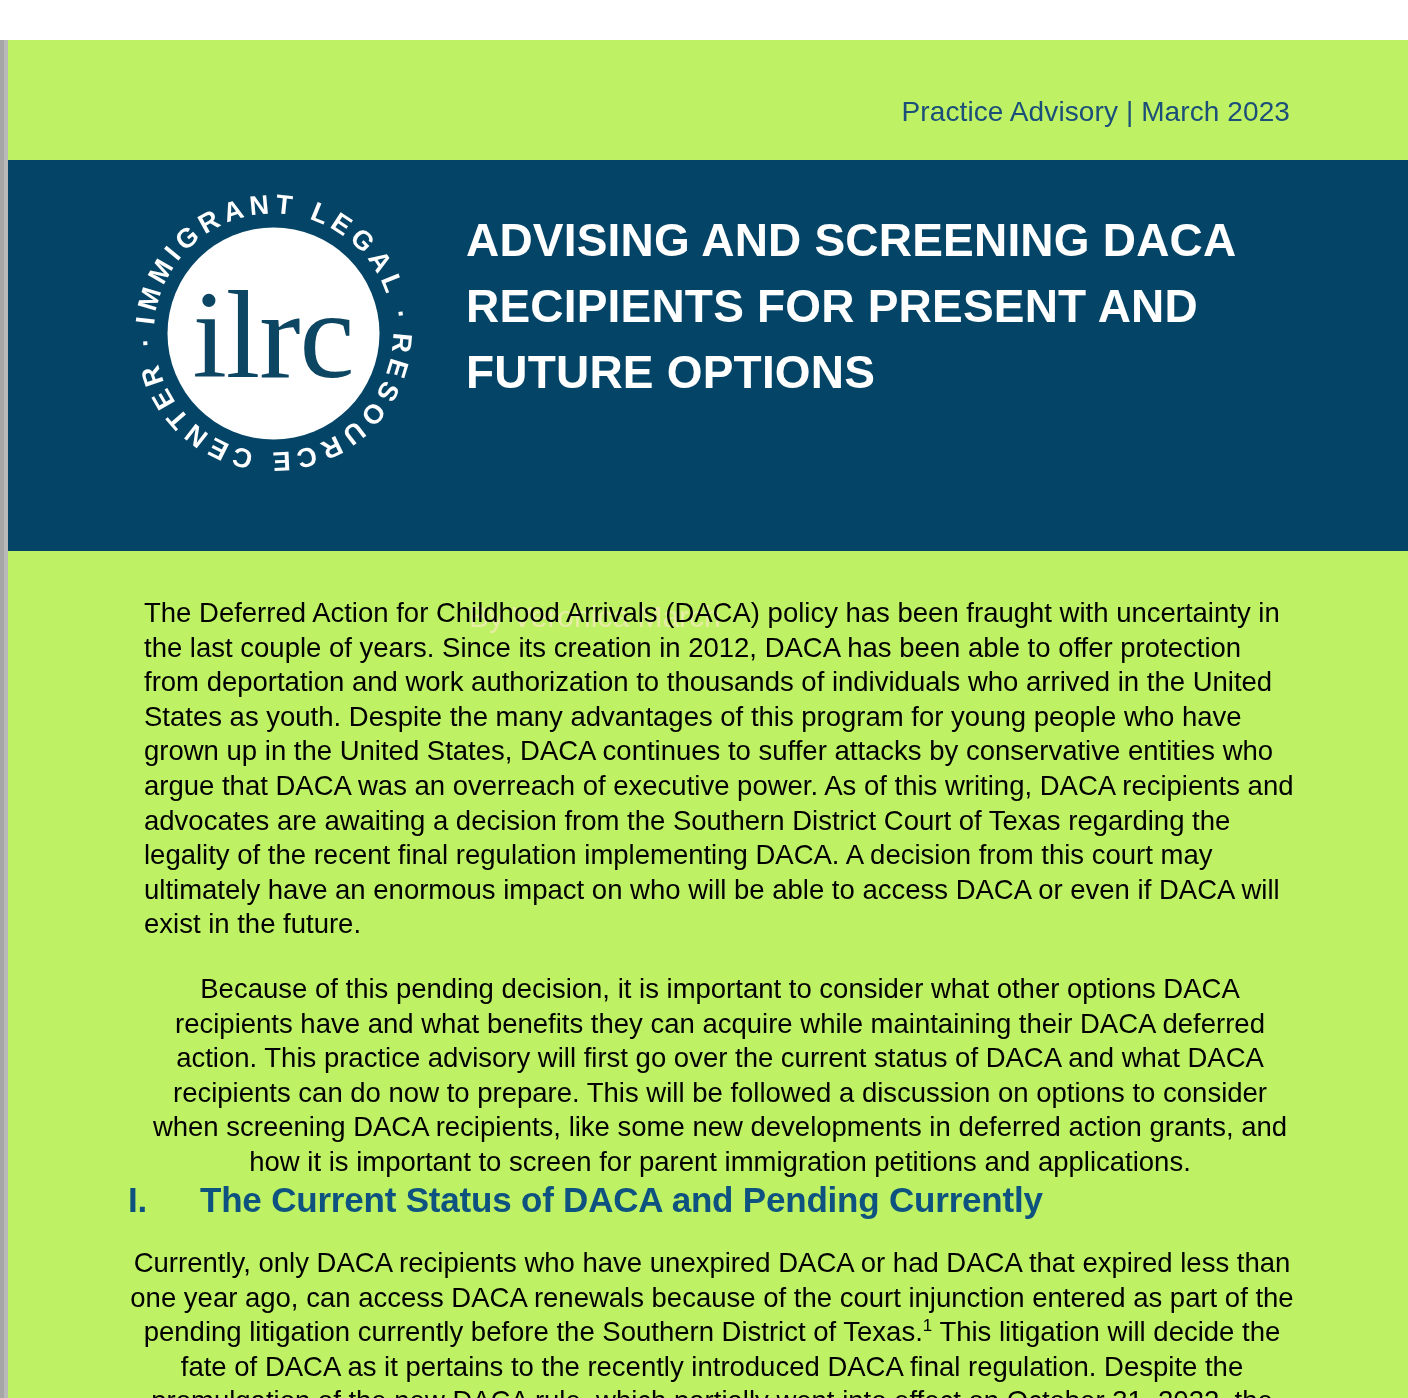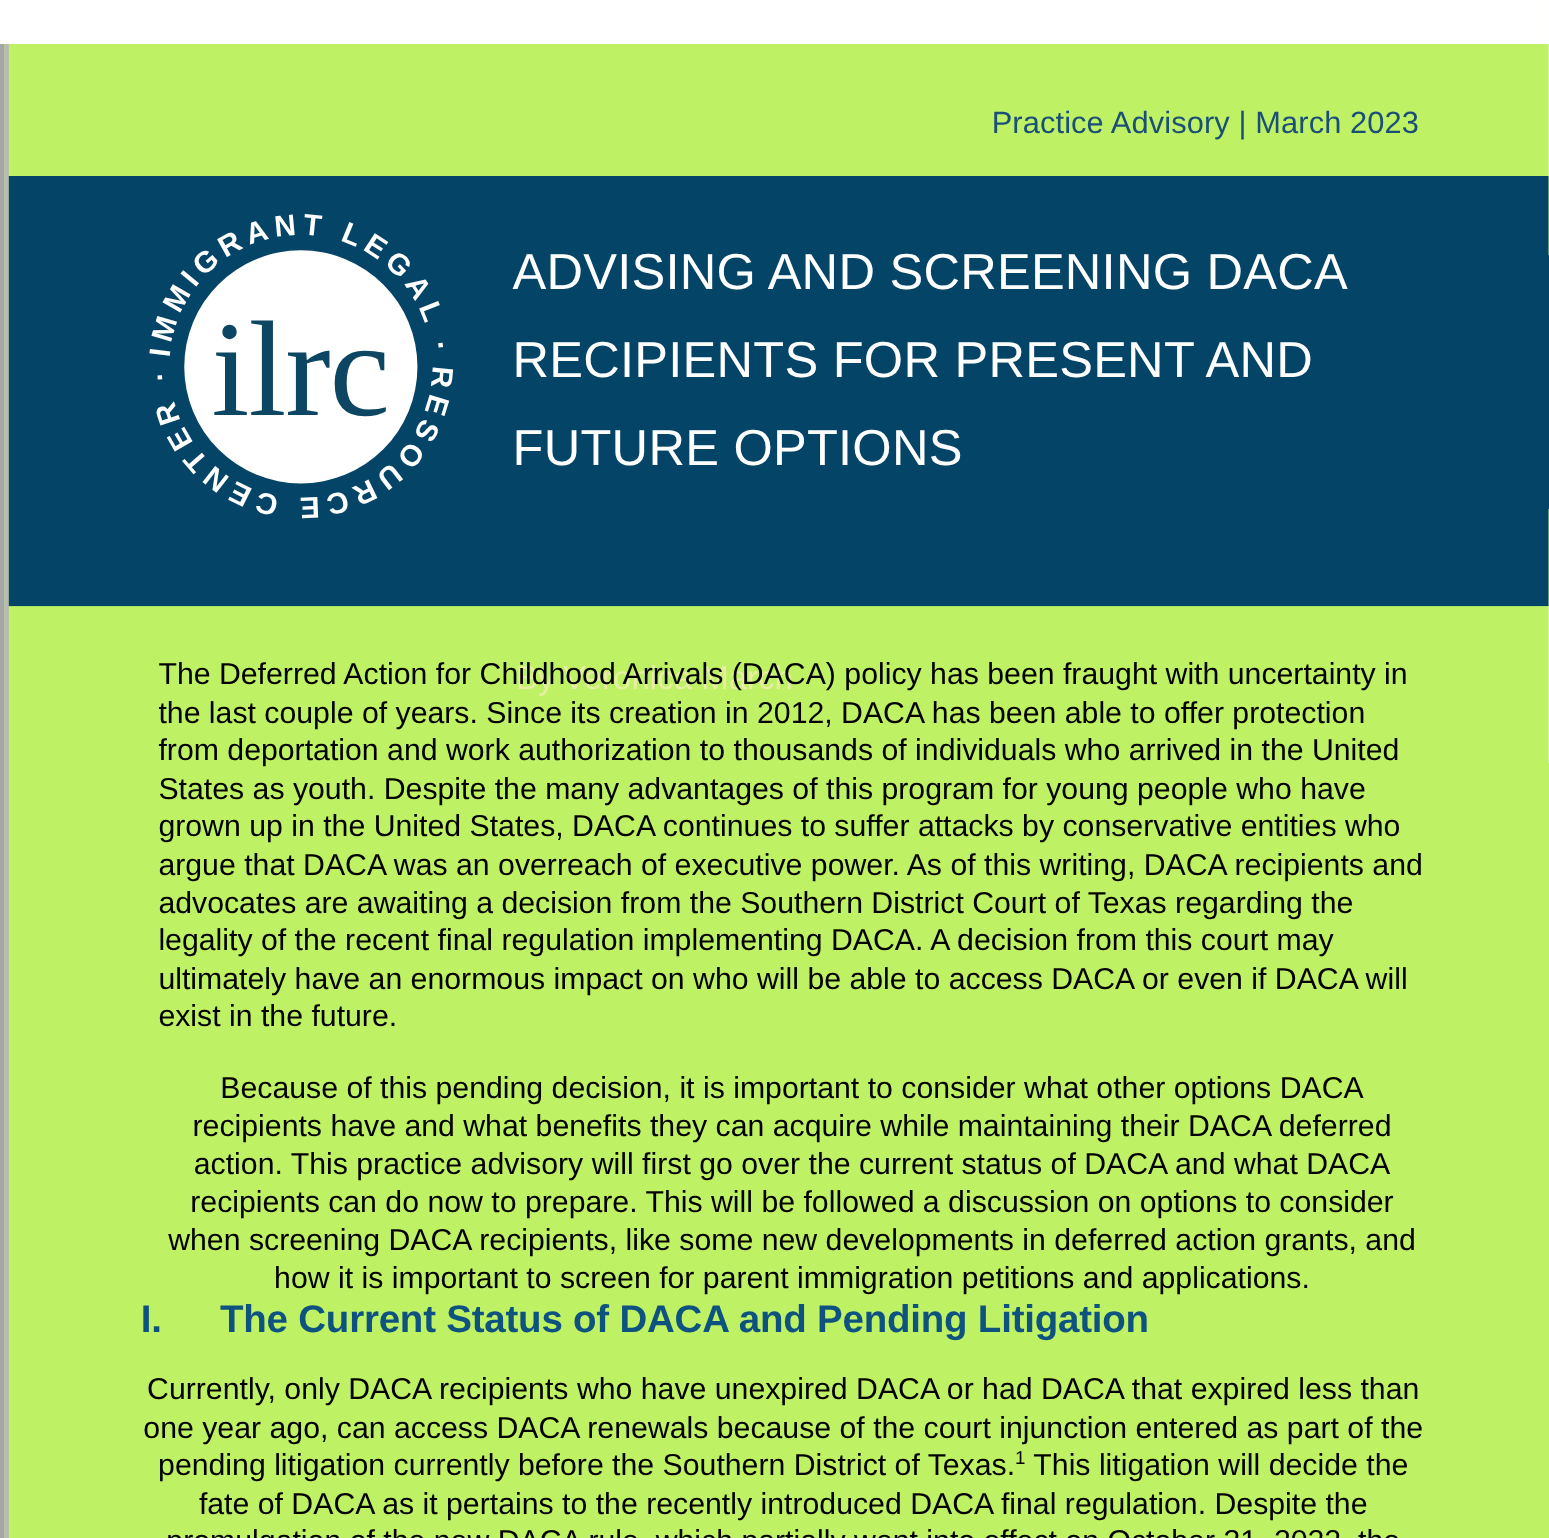--- a/index.html
+++ b/index.html
@@ -61,22 +61,22 @@
   }
   .logo svg { display: block; width: 305px; height: 305px; }
 
   .banner-title {
     position: absolute;
     left: 458px;
     top: 47px;
     width: 780px;
     color: #ffffff;
     font-size: 46px;
-    line-height: 80px;
-    font-weight: 400;
+    line-height: 66px;
+    font-weight: 700;
     letter-spacing: 0.2px;
   }
   .banner-byline {
     position: absolute;
     left: 461px;
     top: 440px;
     color: #e7eda4;
     font-size: 30px;
     font-weight: 400;
   }
@@ -162,20 +162,20 @@
     <div class="banner-byline">By Veronica March</div>
   </div>
 
   <div class="body-col">
     <p class="para">The Deferred Action for Childhood Arrivals (DACA) policy has been fraught with uncertainty in the last couple of years. Since its creation in 2012, DACA has been able to offer protection from deportation and work authorization to thousands of individuals who arrived in the United States as youth. Despite the many advantages of this program for young people who have grown up in the United States, DACA continues to suffer attacks by conservative entities who argue that DACA was an overreach of executive power. As of this writing, DACA recipients and advocates are awaiting a decision from the Southern District Court of Texas regarding the legality of the recent final regulation implementing DACA. A decision from this court may ultimately have an enormous impact on who will be able to access DACA or even if DACA will exist in the future.</p>
     <p class="para">Because of this pending decision, it is important to consider what other options DACA recipients have and what benefits they can acquire while maintaining their DACA deferred action. This practice advisory will first go over the current status of DACA and what DACA recipients can do now to prepare. This will be followed a discussion on options to consider when screening DACA recipients, like some new developments in deferred action grants, and how it is important to screen for parent immigration petitions and applications.</p>
   </div>
 
   <div class="section-head">
     <span class="section-num">I.</span>
-    <span class="section-title">The Current Status of DACA and Pending Litigation</span>
+    <span class="section-title">The Current Status of DACA and Pending Currently</span>
   </div>
 
   <div class="body-col-2">
     <p class="para"><span>Currently, only DACA recipients who have unexpired DACA or had DACA that expired less than one year ago, can access DACA renewals because of the court injunction entered as part of the pending litigation currently before the Southern District of Texas.</span><sup class="fn">1</sup><span> This litigation will decide the fate of DACA as it pertains to the recently introduced DACA final regulation. Despite the promulgation of the new DACA rule, which partially went into effect on October 31, 2022, the current injunction and partial stay in the pending litigation only allows for the approval of</span></p>
   </div>
 
 </div>
 
 </body></html>

